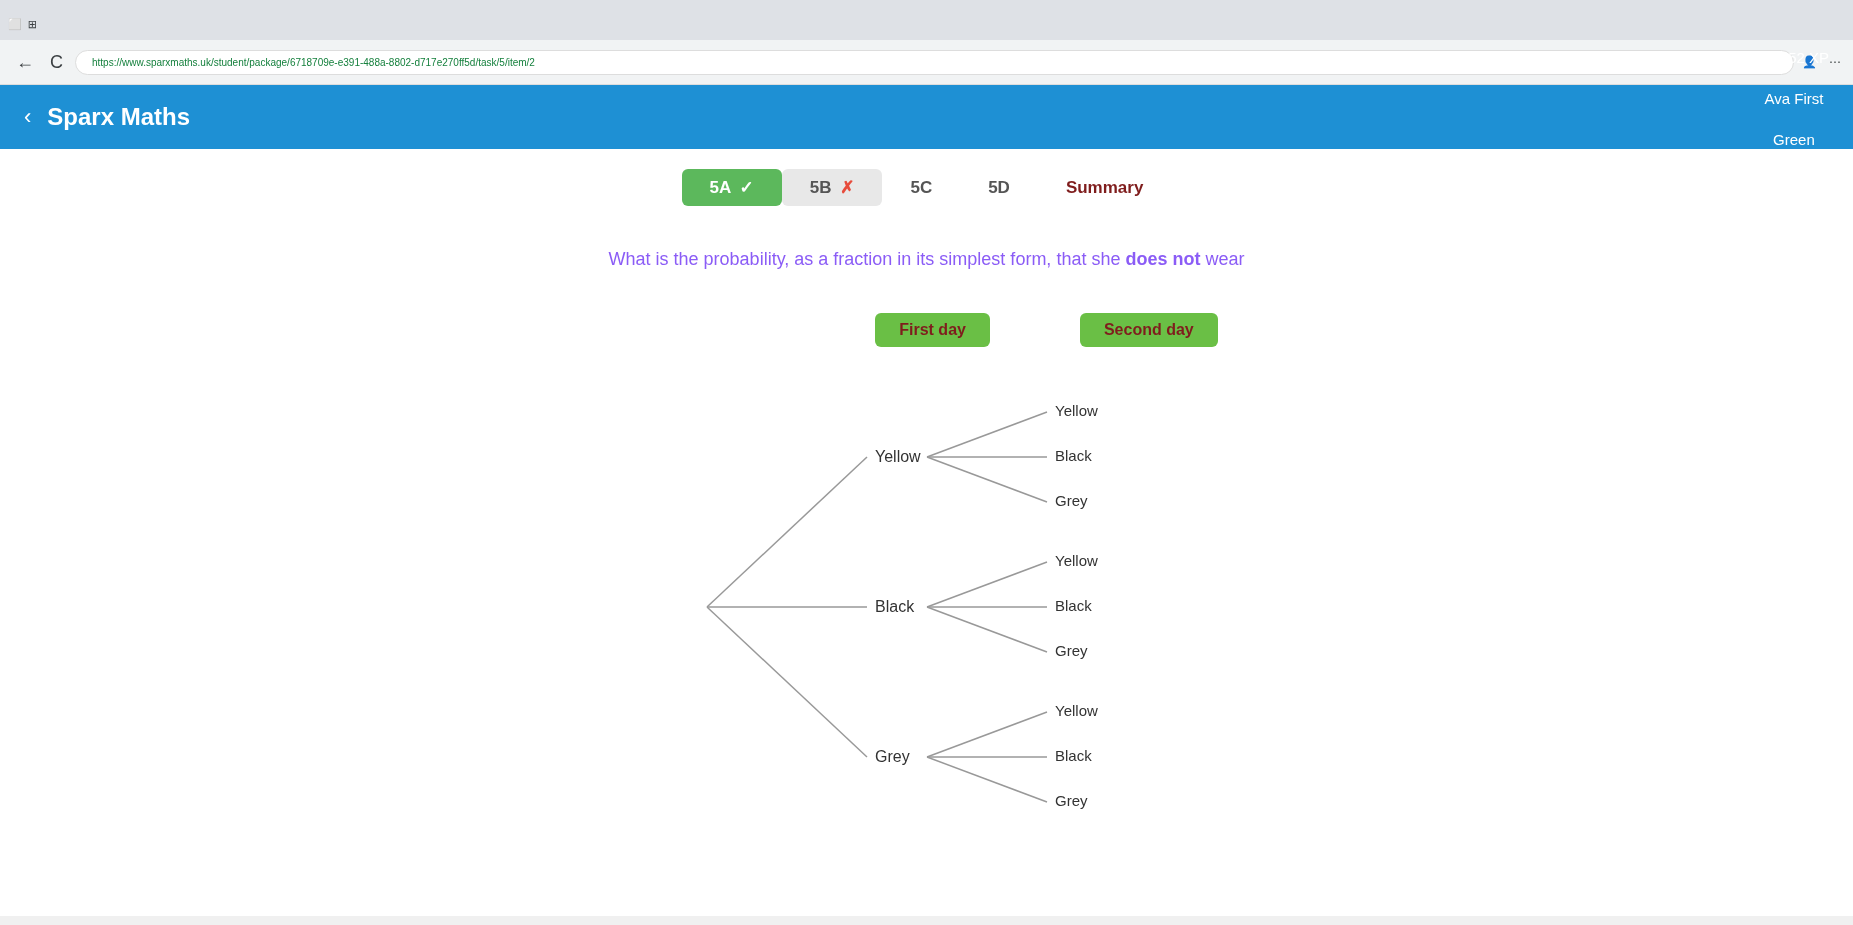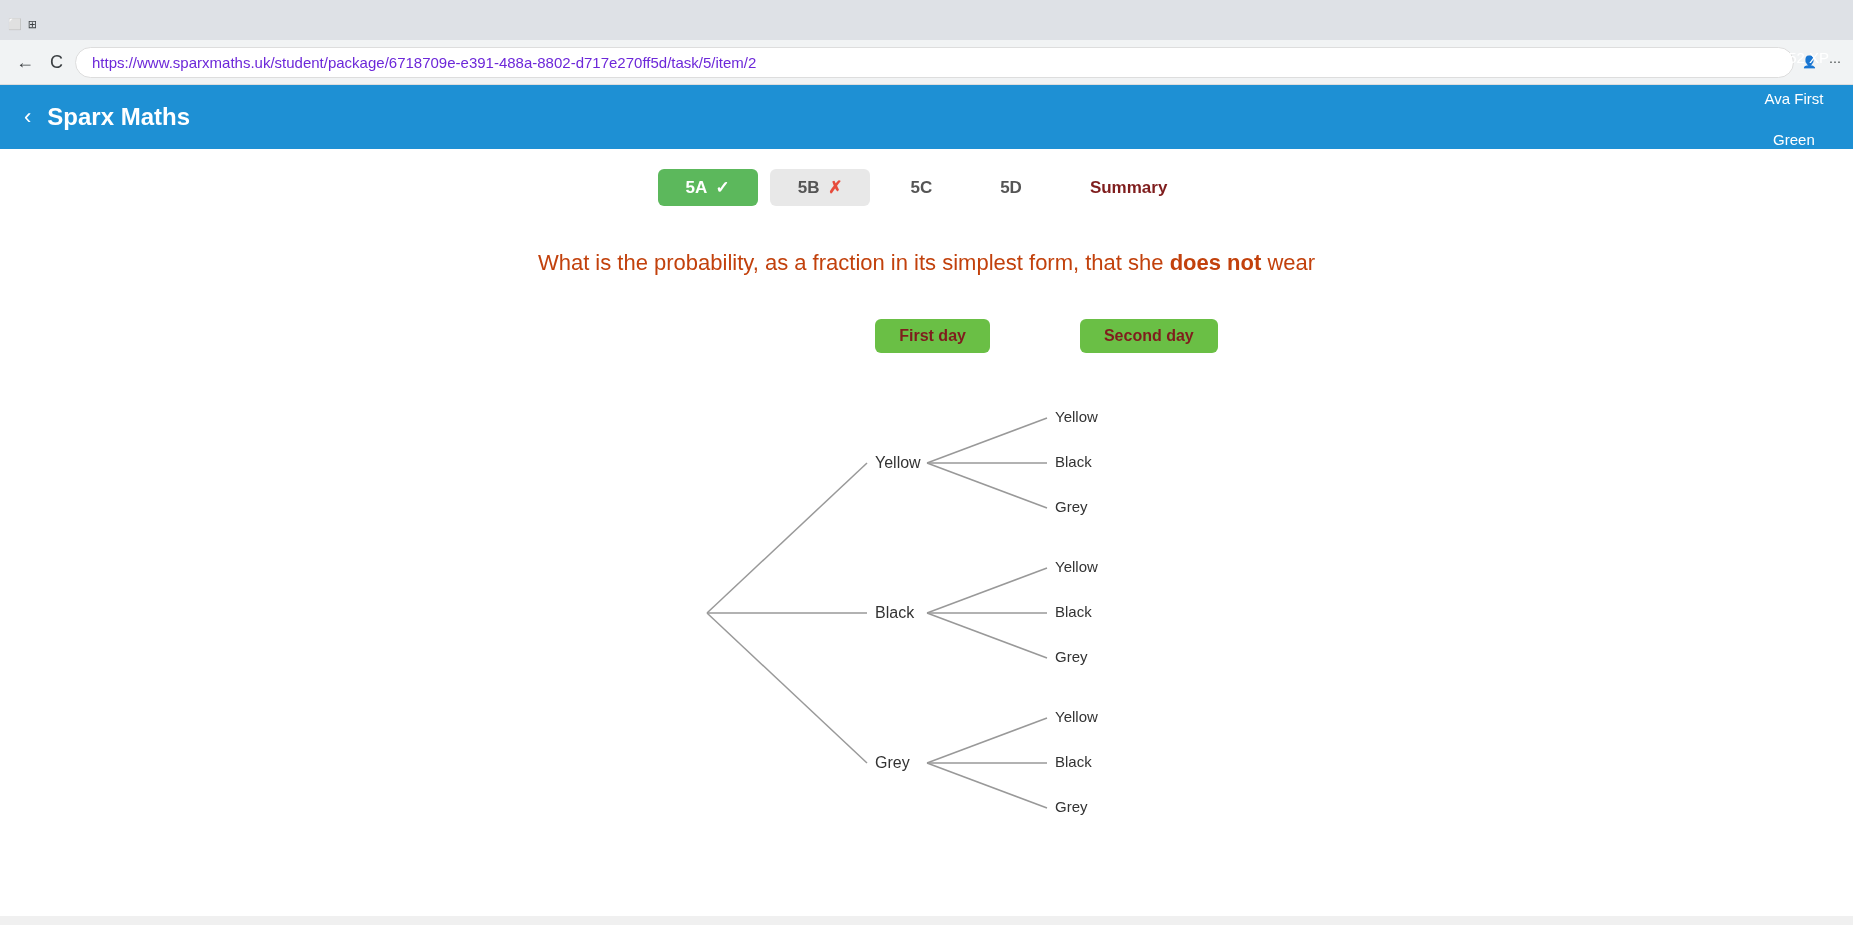--- a/index.html
+++ b/index.html
@@ -42,22 +42,22 @@
       font-size: 18px;
       cursor: pointer;
       padding: 4px;
     }
     .url-bar {
       flex: 1;
       background: #fff;
       border: 1px solid #ddd;
       border-radius: 20px;
       padding: 6px 16px;
-      font-size: 15px;
-      color: #6d28d9;
+      font-size: 10px;
+      color: #15803d;
       display: flex;
       align-items: center;
     }
     .browser-actions {
       display: flex;
       align-items: center;
       gap: 12px;
       font-size: 12px;
       color: #3c4043;
     }
@@ -102,21 +102,21 @@
       height: 2px;
       background: white;
     }
 
     
     .task-nav {
       display: flex;
       justify-content: center;
       align-items: center;
       padding: 20px 0 10px 0;
-      gap: 12px;
+      gap: 0;
       background: #fff;
     }
     .task-tab {
       padding: 8px 28px;
       border-radius: 6px;
       font-size: 17px;
       font-weight: 600;
       cursor: pointer;
     }
     .task-tab.done {
@@ -141,22 +141,22 @@
 
     
     .main-content {
       background: #fff;
       padding: 30px 60px 40px 60px;
       min-height: 700px;
     }
 
     .question-text {
       text-align: center;
-      font-size: 22px;
-      color: #c2410c;
+      font-size: 18px;
+      color: #8b5cf6;
       margin-bottom: 40px;
       line-height: 1.5;
     }
     .question-text strong {
       font-weight: 800;
     }
 
     
     .diagram-container {
       display: flex;

